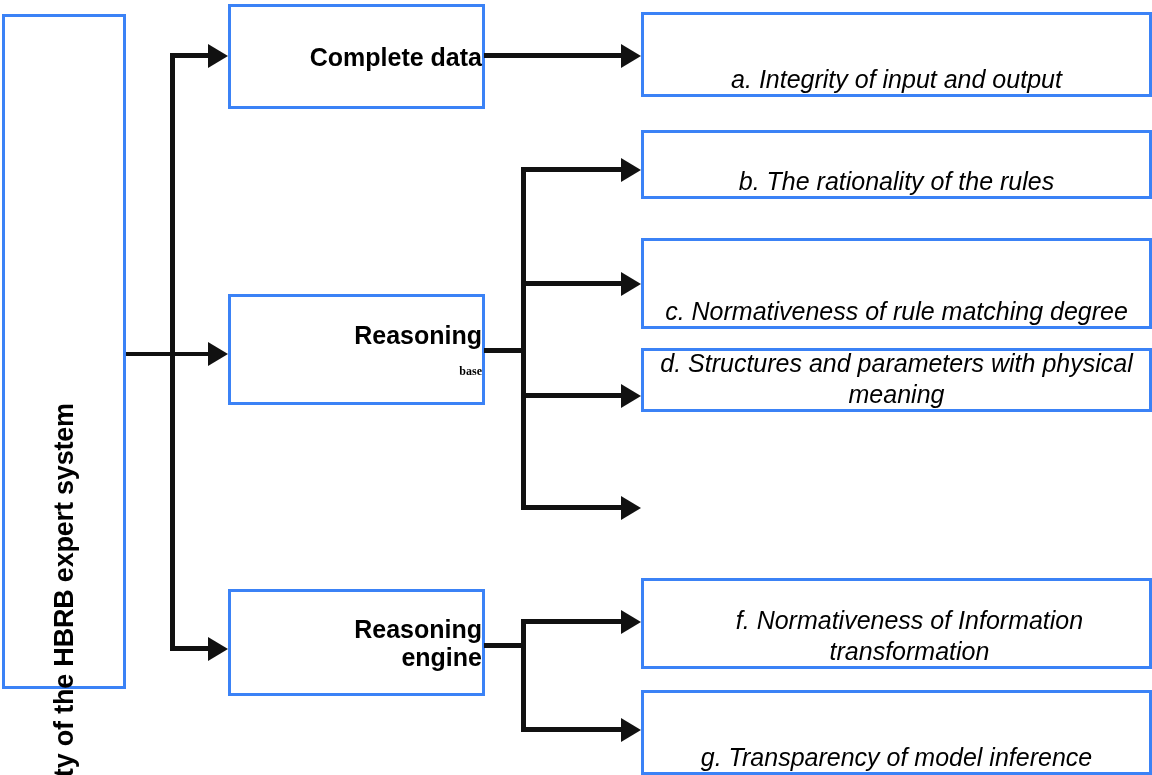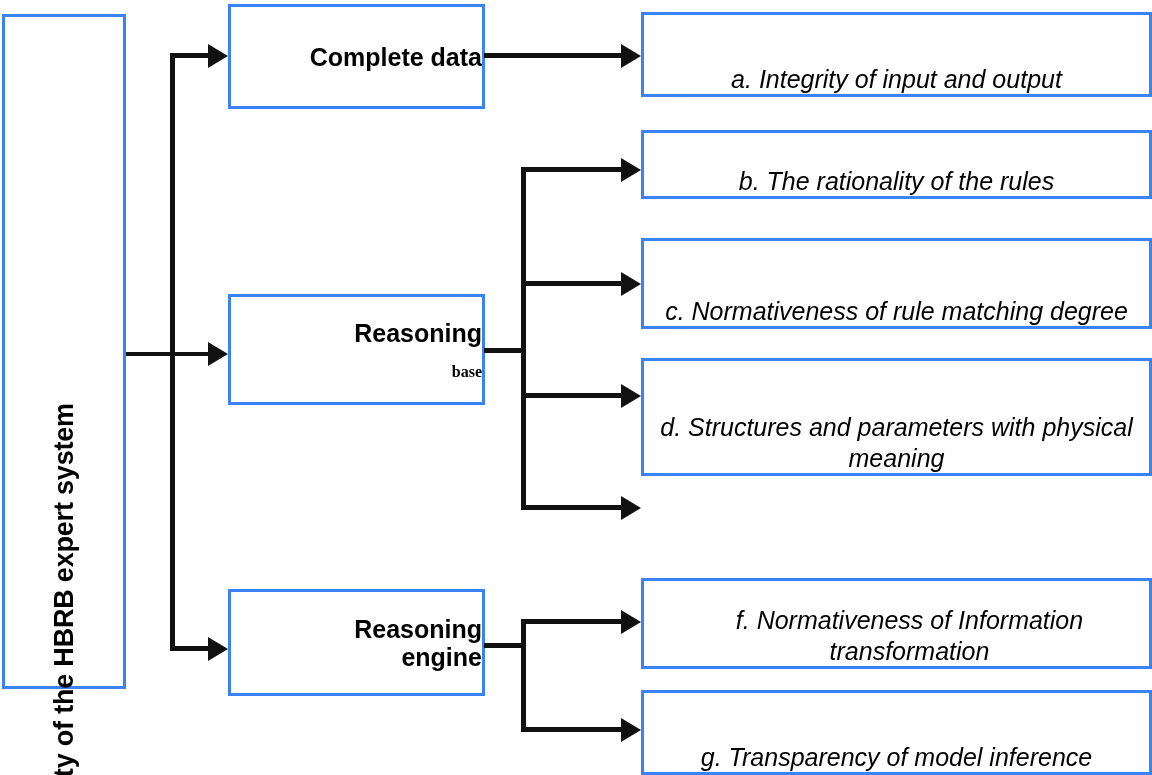--- a/index.html
+++ b/index.html
@@ -49,21 +49,21 @@
     width: 257px;
     flex-direction: column;
     line-height: 1.12;
   }
   .mid .l1 {
     font-size: 25px;
     font-weight: bold;
     font-family: "Liberation Sans", sans-serif;
   }
   .mid .l2-serif {
-    font-size: 16px;
+    font-size: 12px;
     font-weight: bold;
     font-family: "Liberation Serif", serif;
     margin-top: 16px;
   }
   .mid .l2 {
     font-size: 25px;
     font-weight: bold;
     font-family: "Liberation Sans", sans-serif;
   }
   #mid-complete-data { top: 4px;   height: 105px; }
@@ -77,21 +77,21 @@
     font-size: 25px;
     font-style: italic;
     font-weight: normal;
     line-height: 1.22;
     padding: 0 14px;
     font-family: "Liberation Sans", sans-serif;
   }
   #leaf-a { top: 12px;  height: 85px; }
   #leaf-b { top: 130px; height: 69px; }
   #leaf-c { top: 238px; height: 91px; }
-  #leaf-d { top: 358px; height: 118px; }
+  #leaf-d { top: 348px; height: 64px; }
   #leaf-e { top: 459px; height: 90px; }
   #leaf-f { top: 578px; height: 91px; padding-left: 40px; }
   #leaf-g { top: 690px; height: 85px; }
 
   
   .hline, .vline {
     position: absolute;
     background: #111111;
   }
   .arrowhead {

